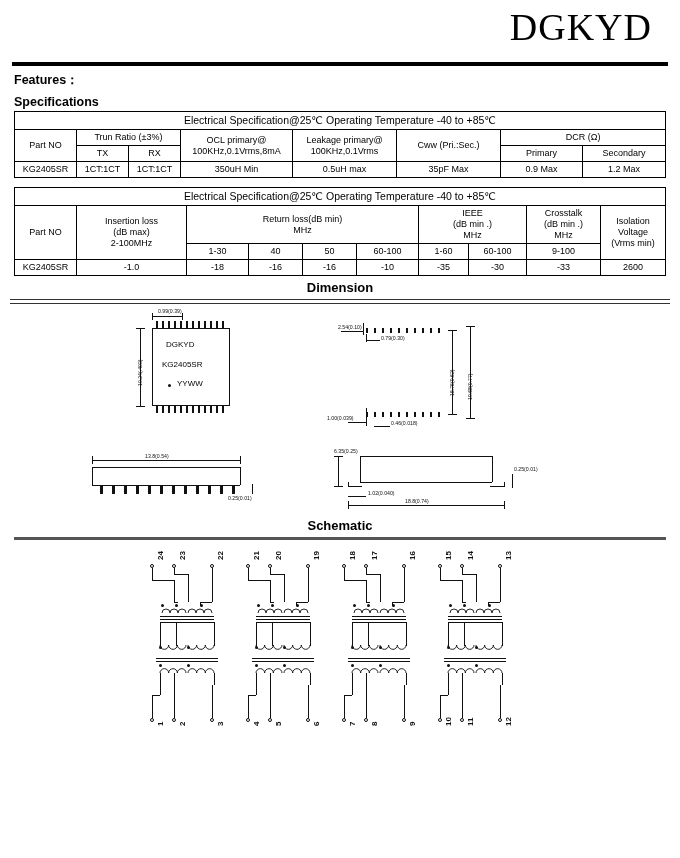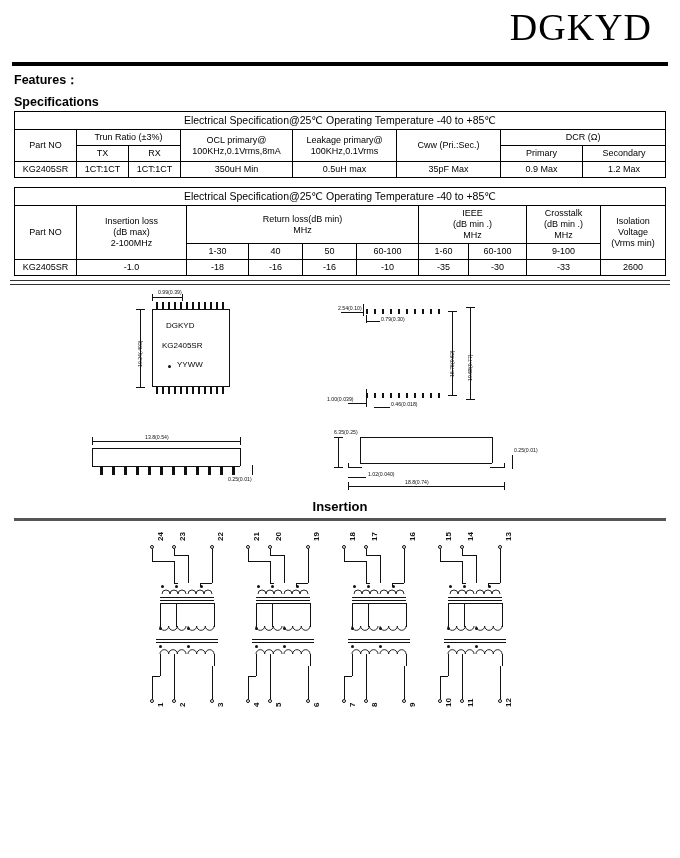--- a/index.html
+++ b/index.html
@@ -214,20 +214,21 @@
         <td>-16</td>
         <td>-10</td>
         <td>-35</td>
         <td>-30</td>
         <td>-33</td>
         <td>2600</td>
       </tr>
     </tbody>
   </table>
 
+  <div class="center-h">Dimension</div>
   <div class="rule-dbl"></div>
 
   <div class="draw" style="height:210px">
 
     <div>
       <div class="box-out" style="left:152px;top:24px;width:78px;height:78px;"></div>
 
       <div class="body-txt" style="left:166px;top:36px;">DGKYD</div>
       <div class="body-txt" style="left:162px;top:56px;">KG2405SR</div>
       <div class="dot" style="left:168px;top:80px;"></div>
@@ -377,21 +378,21 @@
       <div class="ln hl" style="left:348px;top:192px;width:18px;"></div>
       <div class="dim-txt" style="left:368px;top:186px;">1.02(0.040)</div>
 
       <div class="ln hl" style="left:348px;top:201px;width:156px;"></div>
       <div class="ln vl" style="left:348px;top:197px;height:8px;"></div>
       <div class="ln vl" style="left:504px;top:197px;height:8px;"></div>
       <div class="dim-txt" style="left:405px;top:194px;">18.8(0.74)</div>
     </div>
   </div>
 
-  <div class="center-h">Insertion</div>
+  <div class="center-h">Schematic</div>
   <div class="rule-grey"></div>
 
   <div class="schem" id="schematic-area">
       <div class="term" style="left:150px;top:24px;"></div>
       <div class="pinlbl" style="left:156px;top:20px;">24</div>
       <div class="term" style="left:172px;top:24px;"></div>
       <div class="pinlbl" style="left:178px;top:20px;">23</div>
       <div class="term" style="left:210px;top:24px;"></div>
       <div class="pinlbl" style="left:216px;top:20px;">22</div>
       <div class="term" style="left:150px;top:178px;"></div>

